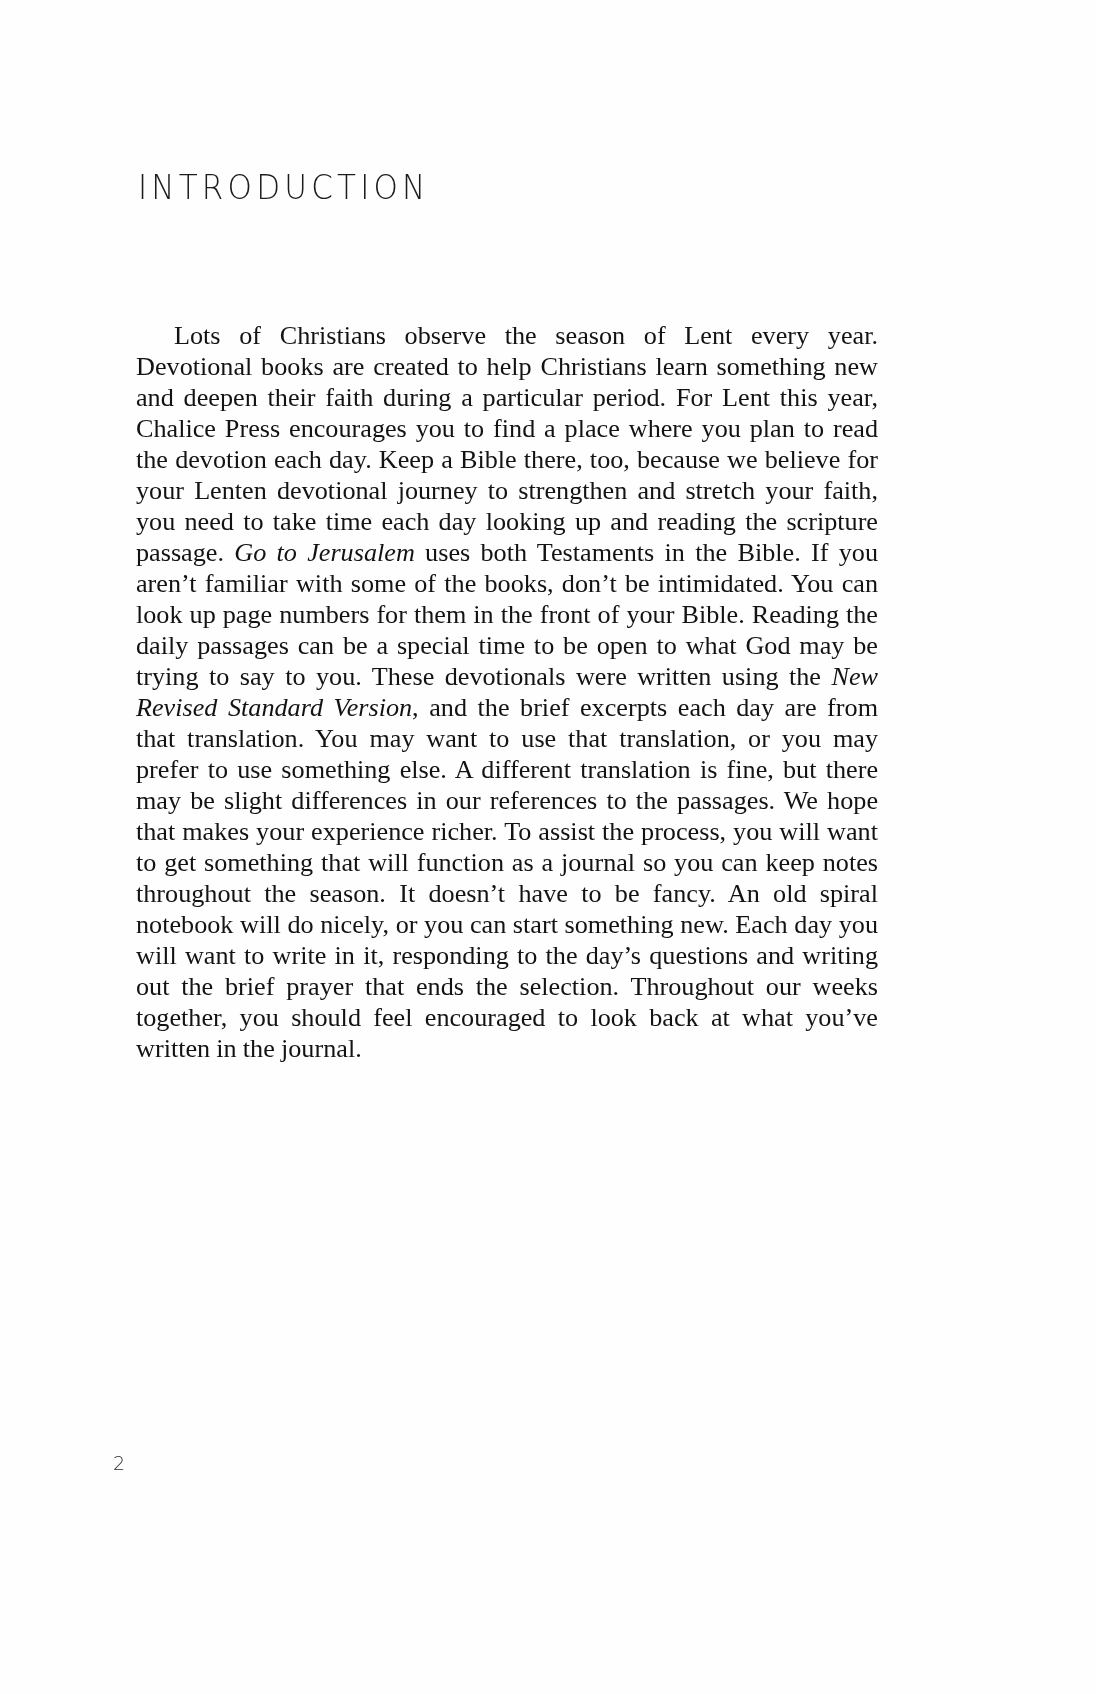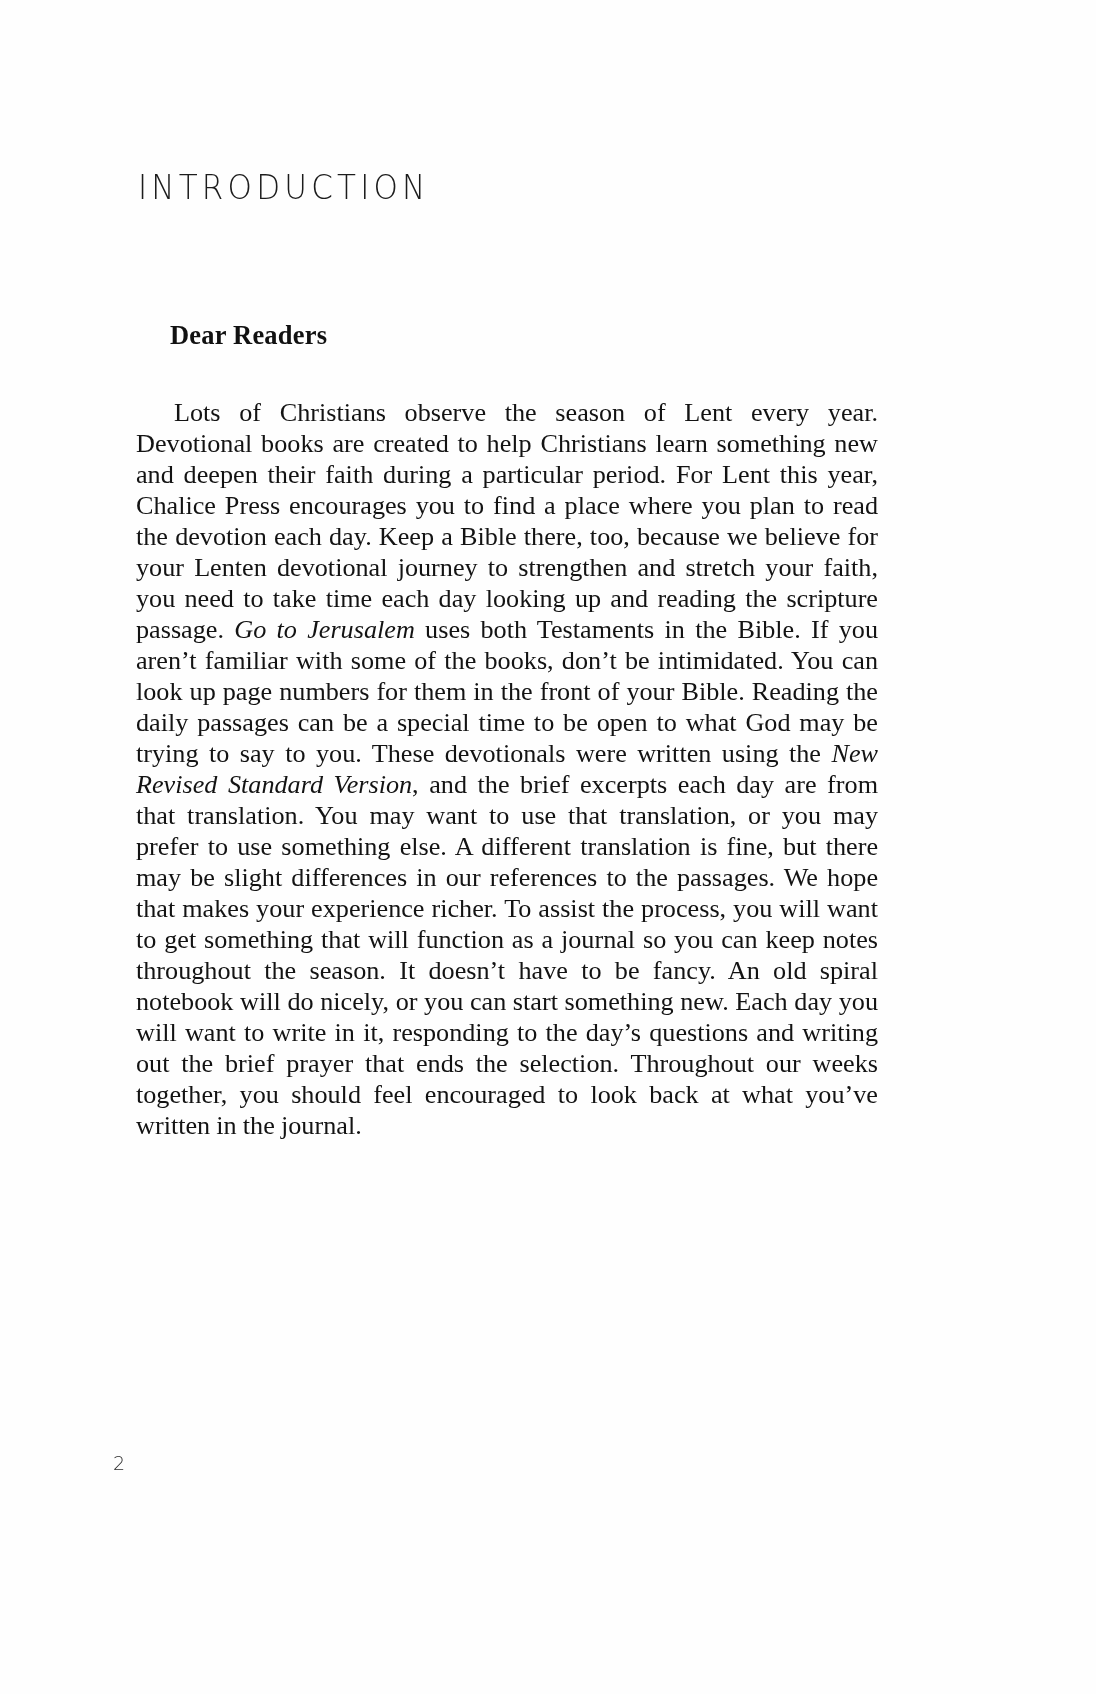--- a/index.html
+++ b/index.html
@@ -86,21 +86,20 @@
 </style>
 </head>
 <body>
 
 <div class="page">
 
   <div class="chapter-title">INTRODUCTION</div>
 
   <div class="text-column">
 
-    <h2 class="salutation">Dear Readers</h2>
 
     <p class="body-paragraph"><span>Lots of Christians observe the season of Lent every year. Devotional books are created to help Christians learn something new and deepen their faith during a particular period. For Lent this year, Chalice Press encourages you to find a place where you plan to read the devotion each day. Keep a Bible there, too, because we believe for your Lenten devotional journey to strengthen and stretch your faith, you need to take time each day looking up and reading the scripture passage. </span><i class="italic-title">Go to Jerusalem</i><span> uses both Testaments in the Bible. If you aren’t familiar with some of the books, don’t be intimidated. You can look up page numbers for them in the front of your Bible. Reading the daily passages can be a special time to be open to what God may be trying to say to you. These devotionals were written using the </span><i class="italic-title">New Revised Standard Version</i><span>, and the brief excerpts each day are from that translation. You may want to use that translation, or you may prefer to use something else. A different translation is fine, but there may be slight differences in our references to the passages. We hope that makes your experience richer. To assist the process, you will want to get something that will function as a journal so you can keep notes throughout the season. It doesn’t have to be fancy. An old spiral notebook will do nicely, or you can start something new. Each day you will want to write in it, responding to the day’s questions and writing out the brief prayer that ends the selection. Throughout our weeks together, you should feel encouraged to look back at what you’ve written in the journal.</span></p>
 
   </div>
 
   <div class="folio">2</div>
 
 </div>
 
 </body></html>

